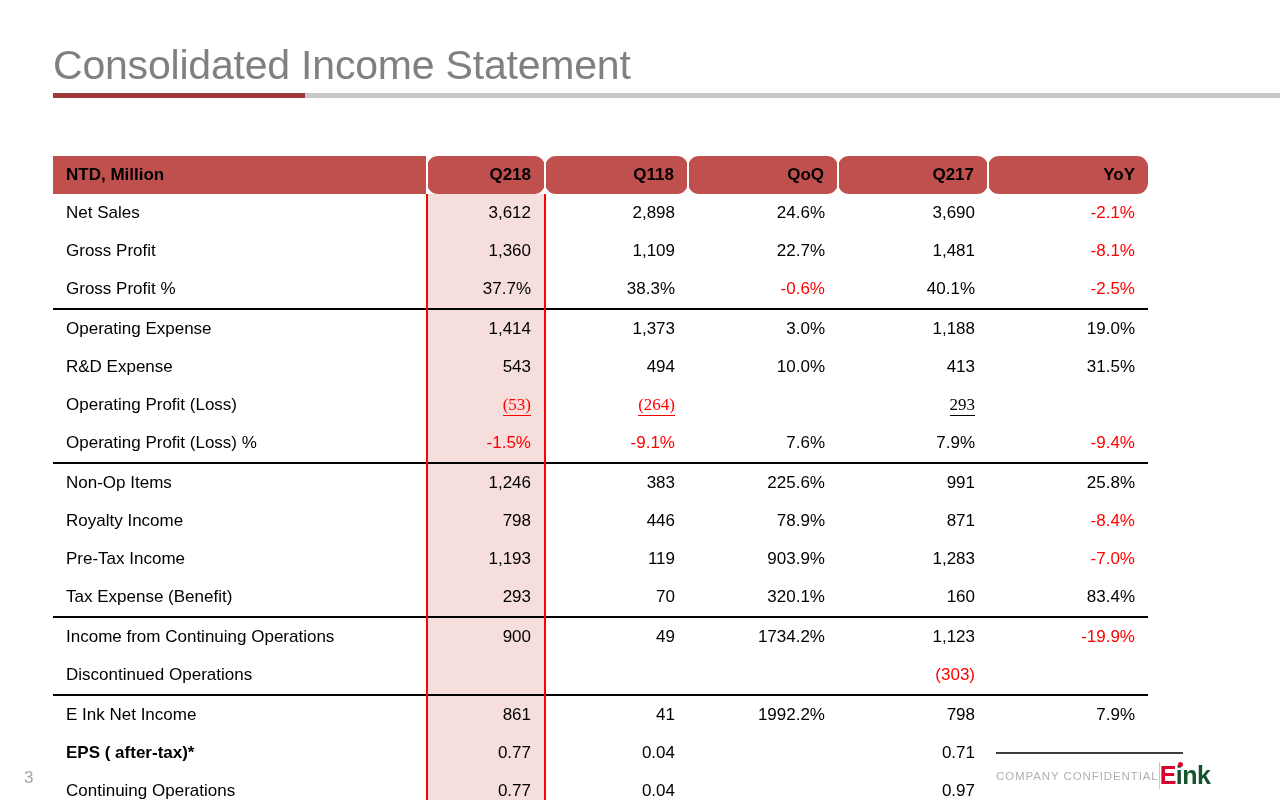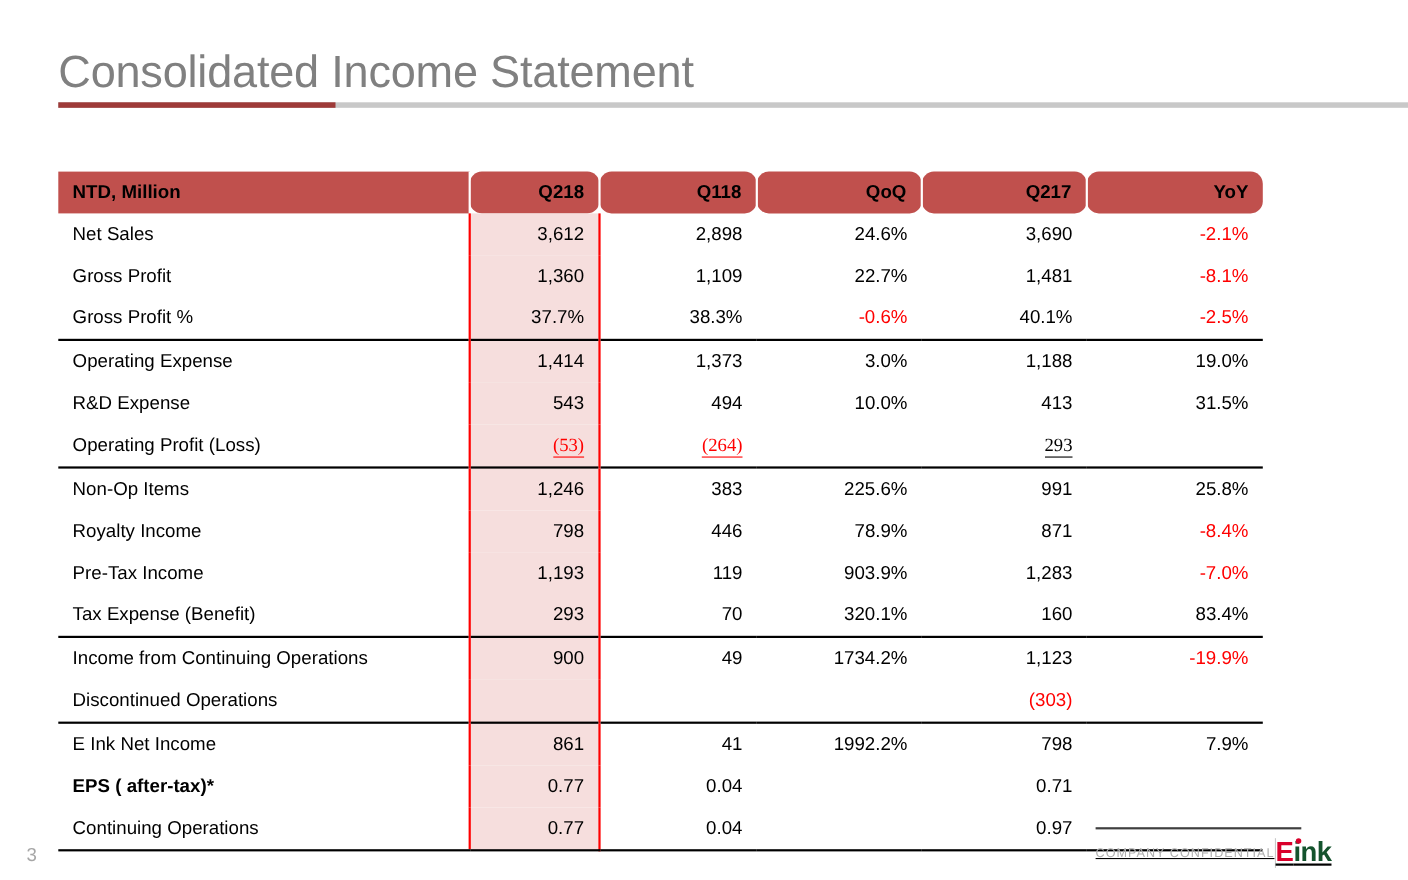--- a/index.html
+++ b/index.html
@@ -152,21 +152,20 @@
     font-size: 17px;
     color: #a6a6a6;
   }
 
   #footer-right {
     position: absolute;
     left: 996px;
     top: 762px;
     display: flex;
     align-items: center;
-    text-decoration: underline;
   }
 
   #confidential-label {
     font-size: 11.5px;
     color: #b0b0b0;
     letter-spacing: 0.9px;
     white-space: nowrap;
   }
 
   #footer-divider {
@@ -268,20 +267,28 @@
           <td class="num"><span>31.5%</span></td>
         </tr>
         <tr>
           <td class="lbl">Operating Profit (Loss)</td>
           <td class="num hl"><span class="neg uline">(53)</span></td>
           <td class="num"><span class="neg uline">(264)</span></td>
           <td class="num"></td>
           <td class="num"><span class="uline">293</span></td>
           <td class="num"></td>
         </tr>
+        <tr>
+          <td class="lbl">Operating Profit (Loss) %</td>
+          <td class="num hl"><span class="neg">-1.5%</span></td>
+          <td class="num"><span class="neg">-9.1%</span></td>
+          <td class="num"><span>7.6%</span></td>
+          <td class="num"><span>7.9%</span></td>
+          <td class="num"><span class="neg">-9.4%</span></td>
+        </tr>
         <tr class="sec-top">
           <td class="lbl">Non-Op Items</td>
           <td class="num hl"><span>1,246</span></td>
           <td class="num"><span>383</span></td>
           <td class="num"><span>225.6%</span></td>
           <td class="num"><span>991</span></td>
           <td class="num"><span>25.8%</span></td>
         </tr>
         <tr>
           <td class="lbl indent">Royalty Income</td>

